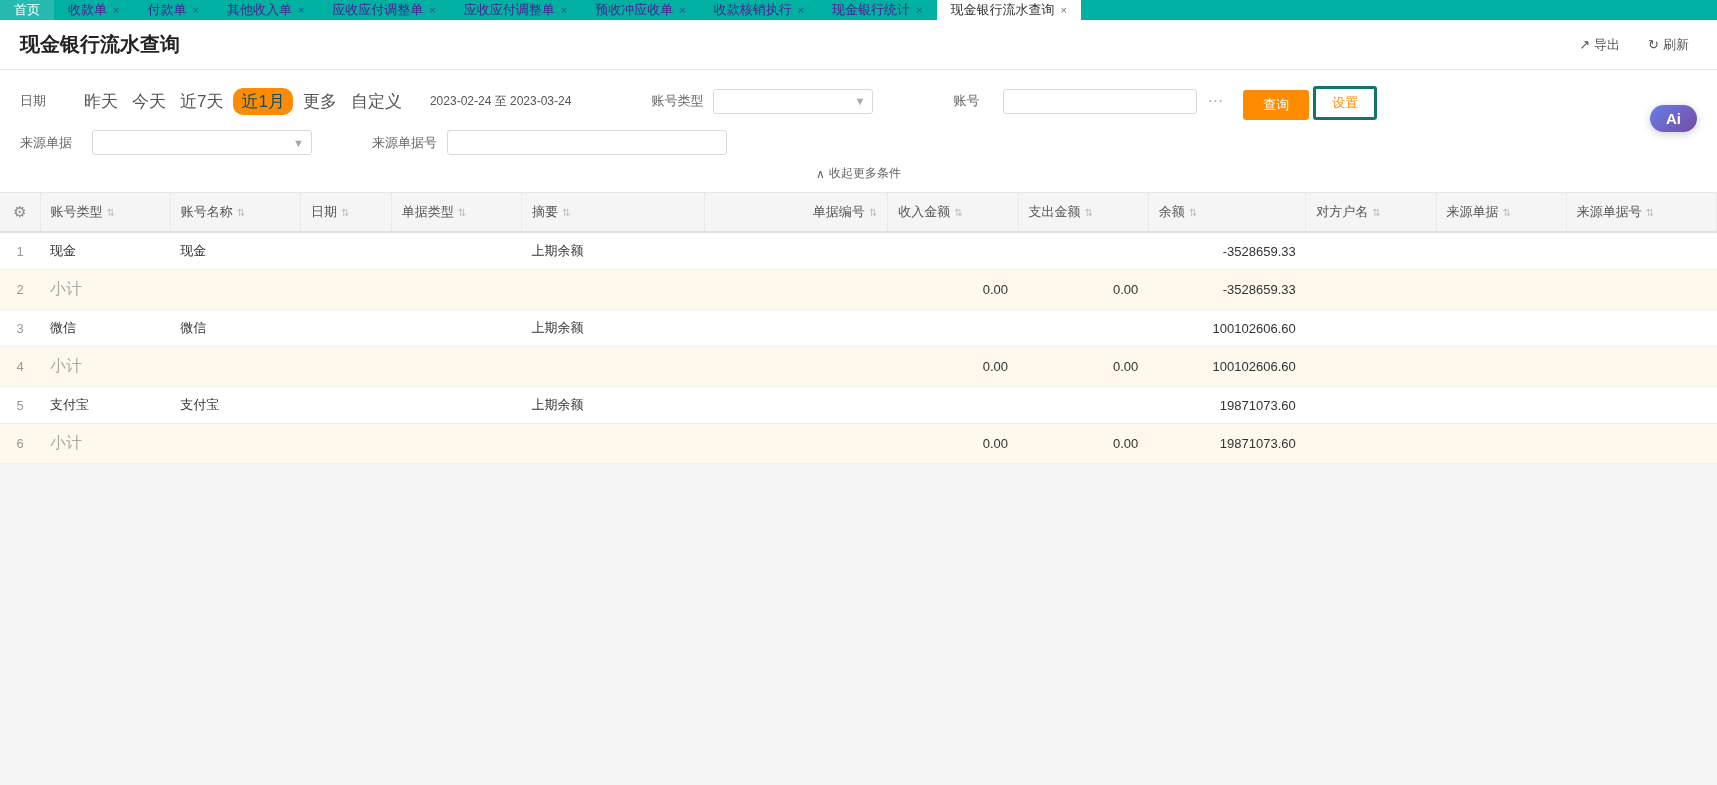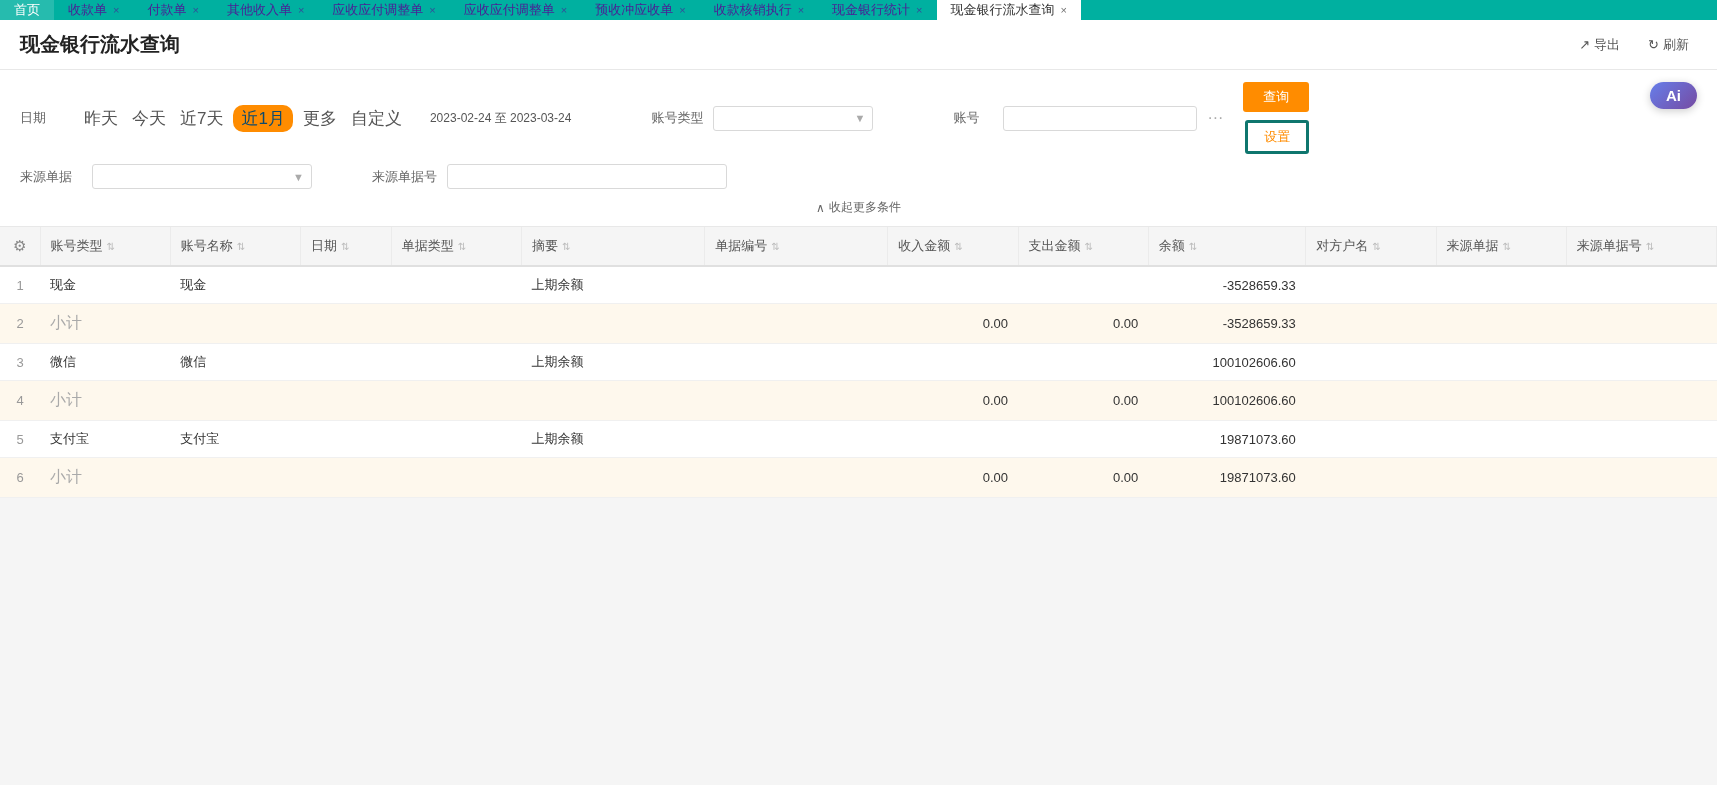--- a/index.html
+++ b/index.html
@@ -163,21 +163,21 @@
       color: #ff8c00;
       border: 3px solid #0f766e;
       border-radius: 3px;
       padding: 5px 16px;
       font-size: 13px;
       cursor: pointer;
       margin-top: 4px;
     }
     .right-buttons {
       display: flex;
-      flex-direction: column;
+      flex-direction: row;
       align-items: flex-end;
       gap: 4px;
     }
     .collapse-bar {
       display: flex;
       justify-content: center;
       align-items: center;
       margin-top: 2px;
       cursor: pointer;
       color: #666;
@@ -232,21 +232,21 @@
     }
     tbody td.num { text-align: right; }
     tbody td.row-num { text-align: center; color: #999; }
     tbody td.subtotal-label { color: #aaa; font-size: 16px; }
     .gear-icon { color: #888; font-size: 15px; cursor: pointer; }
 
     
     .ai-badge {
       position: fixed;
       right: 20px;
-      top: 82px;
+      top: 105px;
       background: linear-gradient(135deg, #667eea 0%, #764ba2 100%);
       color: white;
       border-radius: 20px;
       padding: 5px 16px;
       font-size: 15px;
       font-weight: bold;
       cursor: pointer;
       box-shadow: 0 2px 8px rgba(0,0,0,0.2);
     }
   </style>
@@ -366,21 +366,21 @@
 <div class="table-container">
   <table>
     <thead>
       <tr>
         <th><span class="gear-icon">⚙</span></th>
         <th><span>账号类型</span><span class="sort-icon">⇅</span></th>
         <th><span>账号名称</span><span class="sort-icon">⇅</span></th>
         <th><span>日期</span><span class="sort-icon">⇅</span></th>
         <th><span>单据类型</span><span class="sort-icon">⇅</span></th>
         <th style="min-width:120px;"><span>摘要</span><span class="sort-icon">⇅</span></th>
-        <th style="min-width:120px;"><span>单据编号</span><span class="sort-icon">⇅</span></th>
+        <th style="min-width:120px;text-align:right;"><span>单据编号</span><span class="sort-icon">⇅</span></th>
         <th><span>收入金额</span><span class="sort-icon">⇅</span></th>
         <th><span>支出金额</span><span class="sort-icon">⇅</span></th>
         <th><span>余额</span><span class="sort-icon">⇅</span></th>
         <th><span>对方户名</span><span class="sort-icon">⇅</span></th>
         <th><span>来源单据</span><span class="sort-icon">⇅</span></th>
         <th><span>来源单据号</span><span class="sort-icon">⇅</span></th>
       </tr>
     </thead>
     <tbody id="table-body">
     <tr>

